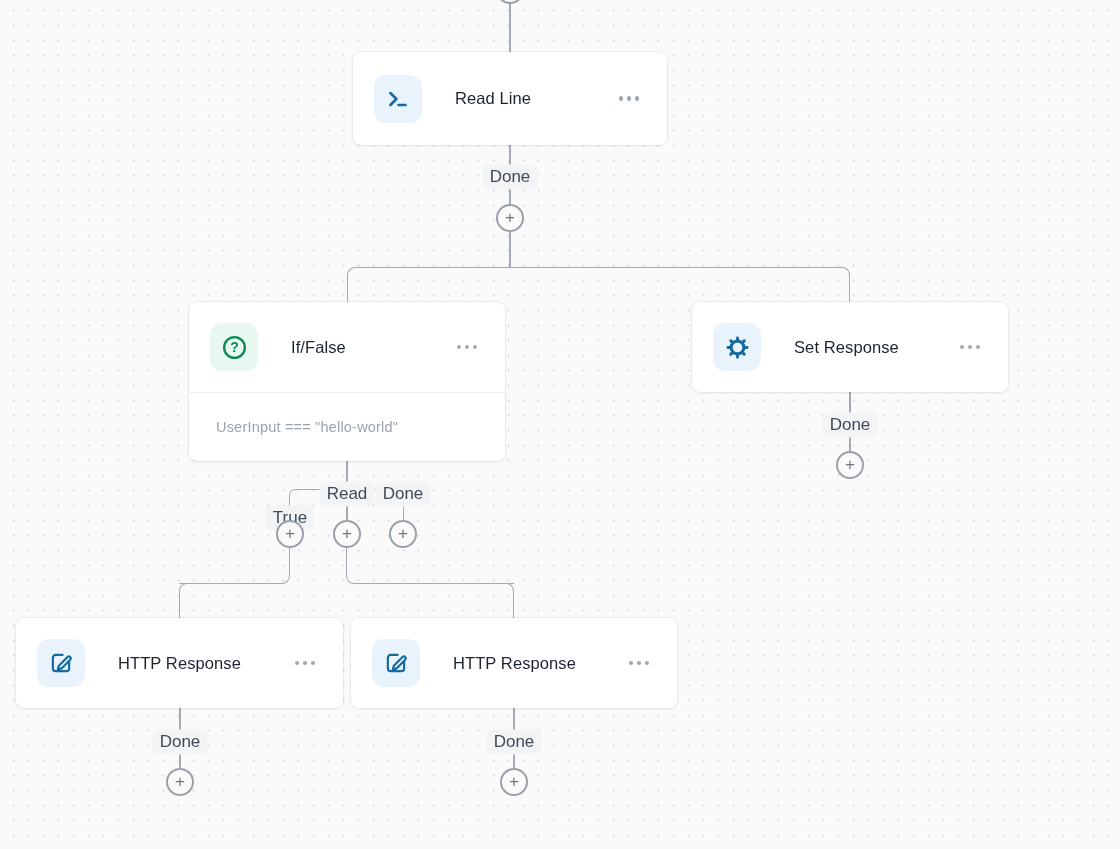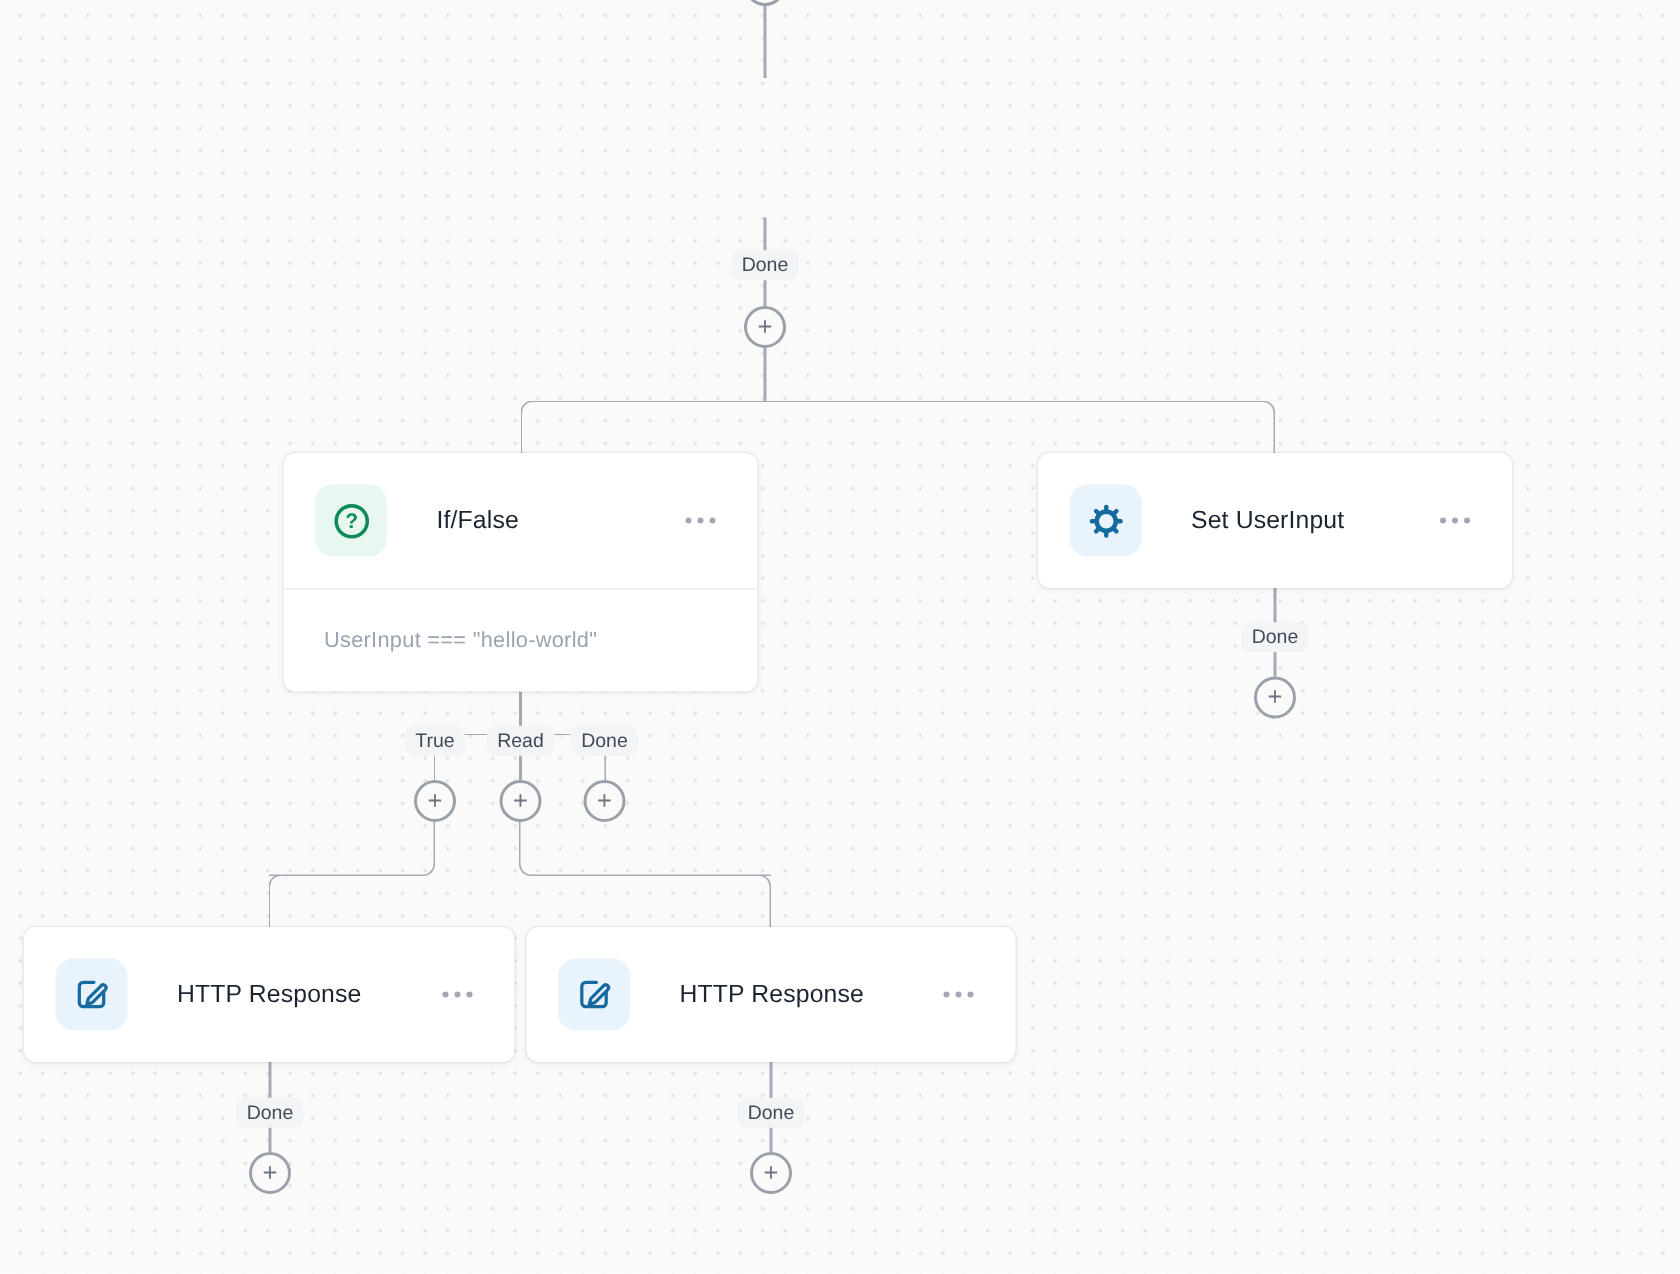--- a/index.html
+++ b/index.html
@@ -29,21 +29,21 @@
   .icon-box.blue{background:#e9f3fb;}
   .icon-box.green{background:#e8f8f0;}
   .node-title{margin-left:33px;font-size:16.5px;font-weight:500;color:#1c2430;letter-spacing:.1px;flex:1 1 auto;white-space:nowrap;}
   .menu-dots{display:flex;gap:3.5px;align-items:center;cursor:pointer;padding:4px 0;}
   .menu-dots i{width:4.5px;height:4.5px;border-radius:50%;background:#a2a8b3;display:block;}
   .node-body{border-top:1px solid #eceef1;height:68px;display:flex;align-items:center;padding:0 20px 0 27px;}
   .condition-text{font-size:14.5px;color:#9aa3b0;letter-spacing:.2px;white-space:nowrap;}
   
   .edge-pill{
     position:absolute;transform:translate(-50%,-50%);background:#f3f4f6;border-radius:6px;
-    padding:2px 7px;font-size:13px;color:#414a57;white-space:nowrap;line-height:1.25;
+    padding:2px 7px;font-size:17px;color:#414a57;white-space:nowrap;line-height:1.25;
   }
   
   .plus-btn{
     position:absolute;width:28px;height:28px;border-radius:50%;box-sizing:border-box;
     border:2px solid #9aa1ab;background:#fafafa;display:flex;align-items:center;justify-content:center;
     color:#6f7681;font-size:17px;line-height:1;cursor:pointer;user-select:none;
   }
   .plus-btn span{margin-top:-1px;}
 </style>
 </head>
@@ -69,21 +69,21 @@
 
   <div class="bend bl" style="left:346px;top:548px;width:168px;height:36px"></div>
   <div class="bend tr" style="left:501.5px;top:582.5px;width:12.5px;height:35.5px"></div>
 
   <div class="vline" style="left:849px;top:392px;height:59px"></div>
 
   <div class="vline" style="left:179px;top:708px;height:60px"></div>
   <div class="vline" style="left:513px;top:708px;height:60px"></div>
 
   <div class="edge-pill" style="left:510px;top:177px">Done</div>
-  <div class="edge-pill" style="left:290px;top:494px">True</div>
+  <div class="edge-pill" style="left:290px;top:518px">True</div>
   <div class="edge-pill" style="left:347px;top:494px">Read</div>
   <div class="edge-pill" style="left:403px;top:494px">Done</div>
   <div class="edge-pill" style="left:850px;top:425px">Done</div>
   <div class="edge-pill" style="left:180px;top:742px">Done</div>
   <div class="edge-pill" style="left:514px;top:742px">Done</div>
 
   <div class="plus-btn" style="left:496px;top:204px">
       <span>+</span>
     </div>
   <div class="plus-btn" style="left:276px;top:520px">
@@ -98,20 +98,36 @@
   <div class="plus-btn" style="left:836px;top:451px">
       <span>+</span>
     </div>
   <div class="plus-btn" style="left:166px;top:768px">
       <span>+</span>
     </div>
   <div class="plus-btn" style="left:500px;top:768px">
       <span>+</span>
     </div>
 
+  <div class="node small" style="left:353px;top:52px;width:314px;height:93px">
+    <div class="node-header">
+      <div class="icon-box blue">
+        <svg width="26" height="26" viewBox="0 0 24 24" fill="none">
+          <polyline points="5 6.5 10.5 12 5 17.5" stroke="#176a9f" stroke-width="2.4" stroke-linecap="round" stroke-linejoin="round"></polyline>
+          <line x1="12.5" y1="17.5" x2="19" y2="17.5" stroke="#176a9f" stroke-width="2.4" stroke-linecap="round"></line>
+        </svg>
+      </div>
+      <div class="node-title">Read Line</div>
+      <div class="menu-dots">
+          <i></i>
+          <i></i>
+          <i></i>
+        </div>
+    </div>
+  </div>
 
   <div class="node" style="left:189px;top:302px;width:316px;height:159px">
     <div class="node-header">
       <div class="icon-box green">
         <svg width="27" height="27" viewBox="0 0 24 24" fill="none">
           <circle cx="12" cy="12" r="9.2" stroke="#0e8a57" stroke-width="2.1"></circle>
           <text x="12" y="16.3" text-anchor="middle" font-size="12.5" font-weight="700" fill="#0e8a57" font-family="Liberation Sans, sans-serif">?</text>
         </svg>
       </div>
       <div class="node-title">If/False</div>
@@ -138,21 +154,21 @@
             <rect x="10.7" y="2.2" width="2.6" height="4.6" rx="1.2" transform="rotate(180 12 12)"></rect>
             <rect x="10.7" y="2.2" width="2.6" height="4.6" rx="1.2" transform="rotate(225 12 12)"></rect>
             <rect x="10.7" y="2.2" width="2.6" height="4.6" rx="1.2" transform="rotate(270 12 12)"></rect>
             <rect x="10.7" y="2.2" width="2.6" height="4.6" rx="1.2" transform="rotate(315 12 12)"></rect>
           </g>
           <circle cx="12" cy="12" r="5.6" stroke="#176a9f" stroke-width="2.6"></circle>
           <circle cx="12" cy="12" r="5.6" fill="#e9f3fb"></circle>
           <circle cx="12" cy="12" r="5.6" stroke="#176a9f" stroke-width="2.6" fill="none"></circle>
         </svg>
       </div>
-      <div class="node-title">Set UserInput</div>
+      <div class="node-title">Set Response</div>
       <div class="menu-dots">
           <i></i>
           <i></i>
           <i></i>
         </div>
     </div>
   </div>
 
   <div class="node small" style="left:16px;top:618px;width:327px;height:90px">
     <div class="node-header">

